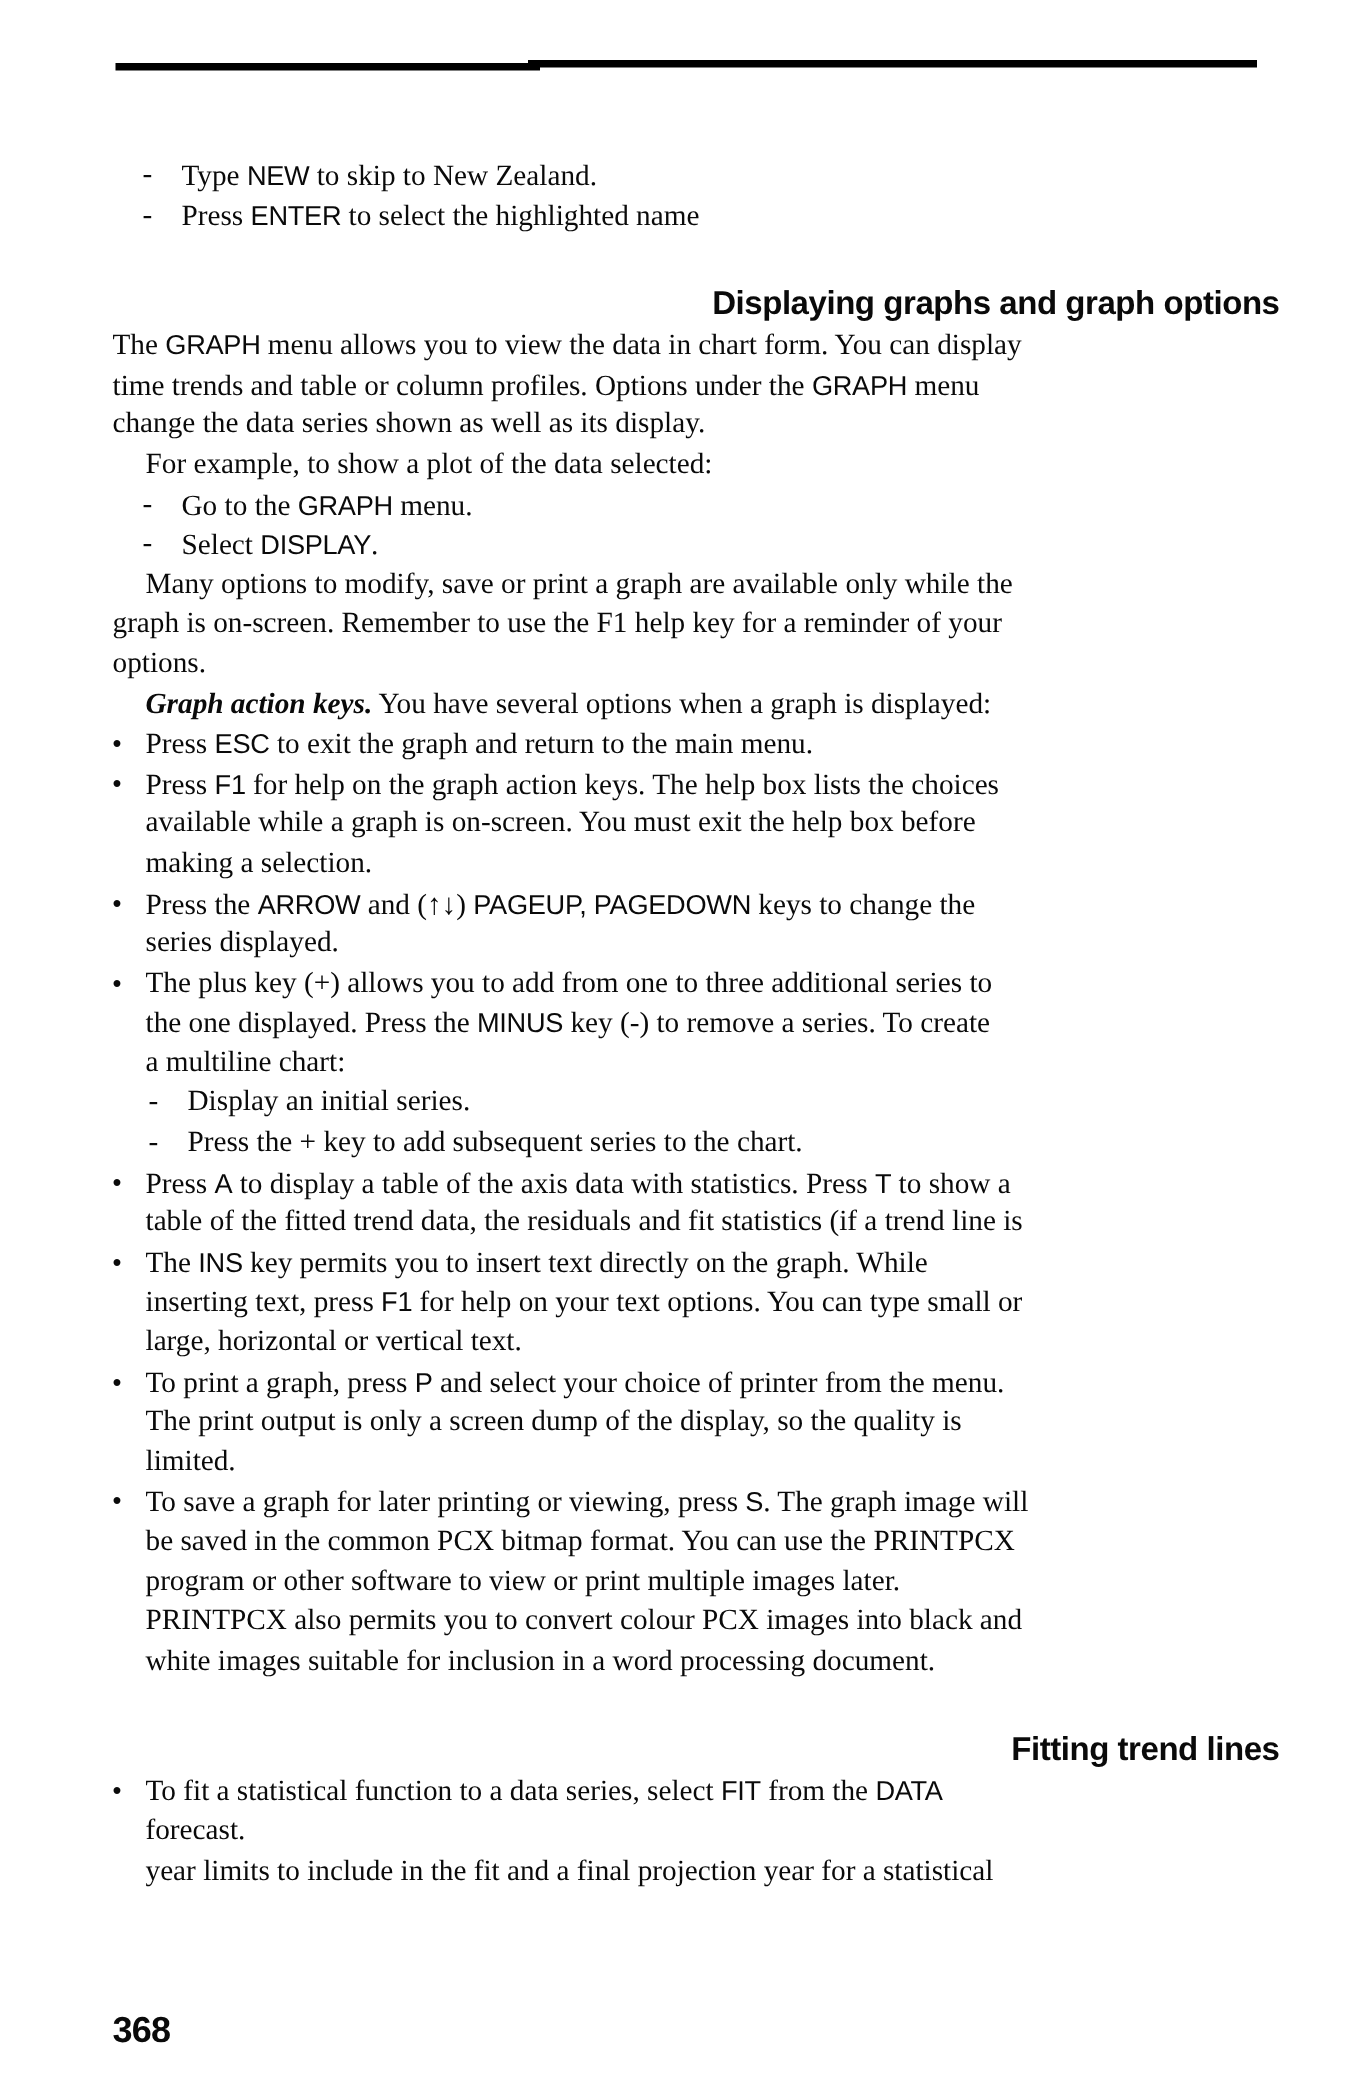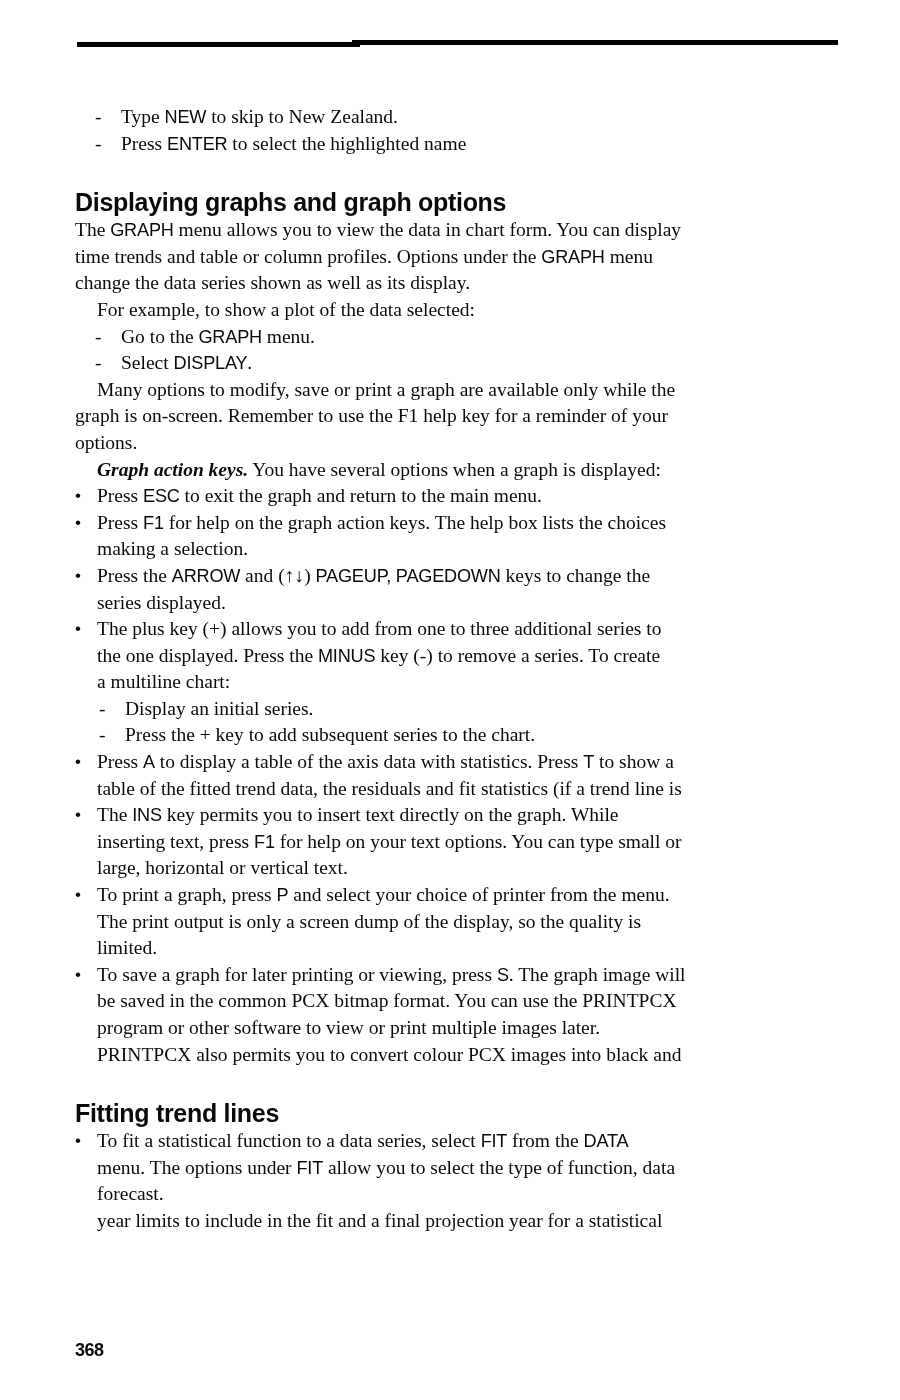--- a/index.html
+++ b/index.html
@@ -15,42 +15,43 @@
   .top-rule-b{position:absolute;left:352px;top:40px;width:486px;height:5px;background:#000;}
   .content{
     position:absolute;left:75px;top:104px;width:778px;
     font-size:19.5px;line-height:26.6px;
   }
   .line{white-space:nowrap;height:26.6px;}
   .para{margin:0;}
   .para .fl-indent{text-indent:22px;}
   .heading{
     font-family:"Liberation Sans", sans-serif;
-    font-weight:700;font-size:25px;line-height:26px;
+    font-weight:700;font-size:22px;line-height:26px;
     letter-spacing:-0.3px;
     margin:32px 0 2px 0;
+    text-align:right;
   }
   .dash-list{margin-left:20px;}
   .item{display:flex;align-items:flex-start;}
   .marker{flex:0 0 auto;display:inline-block;}
   .dash-marker{width:26px;}
   .bullet-marker{width:22px;font-family:"Liberation Sans", sans-serif;font-size:17px;}
   .item-body{flex:1 1 auto;min-width:0;}
   .sub-dash-list{margin-left:2px;}
   .kb{
     font-family:"Liberation Sans", sans-serif;
     font-weight:400;
     font-size:0.93em;
     letter-spacing:-0.2px;
   }
   .it{font-style:italic;font-weight:bold;}
   .page-number{
     position:absolute;left:75px;top:1340px;
     font-family:"Liberation Sans", sans-serif;
-    font-weight:700;font-size:18px;letter-spacing:-0.5px;
+    font-weight:700;font-size:24px;letter-spacing:-0.5px;
   }
 </style>
 </head>
 <body>
 
 <div class="page">
   <div class="top-rule-a"></div>
   <div class="top-rule-b"></div>
   <div class="content" id="content">
       <div class="dash-list">
@@ -102,20 +103,21 @@
         <div class="item">
           <span class="marker bullet-marker">•</span>
           <div class="item-body">
             <div class="line"><span>Press </span><span class="kb">ESC</span><span> to exit the graph and return to the main menu.</span></div>
           </div>
         </div>
         <div class="item">
           <span class="marker bullet-marker">•</span>
           <div class="item-body">
             <div class="line"><span>Press </span><span class="kb">F1</span><span> for help on the graph action keys. The help box lists the choices</span></div>
+            <div class="line"><span>available while a graph is on-screen. You must exit the help box before</span></div>
             <div class="line"><span>making a selection.</span></div>
           </div>
         </div>
         <div class="item">
           <span class="marker bullet-marker">•</span>
           <div class="item-body">
             <div class="line"><span>Press the </span><span class="kb">ARROW</span><span> and (↑↓) </span><span class="kb">PAGEUP, PAGEDOWN</span><span> keys to change the</span></div>
             <div class="line"><span>series displayed.</span></div>
           </div>
         </div>
@@ -164,30 +166,30 @@
             <div class="line"><span>limited.</span></div>
           </div>
         </div>
         <div class="item">
           <span class="marker bullet-marker">•</span>
           <div class="item-body">
             <div class="line"><span>To save a graph for later printing or viewing, press </span><span class="kb">S</span><span>. The graph image will</span></div>
             <div class="line"><span>be saved in the common PCX bitmap format. You can use the PRINTPCX</span></div>
             <div class="line"><span>program or other software to view or print multiple images later.</span></div>
             <div class="line"><span>PRINTPCX also permits you to convert colour PCX images into black and</span></div>
+            <div class="line"><span>white images suitable for inclusion in a word processing document.</span></div>
           </div>
         </div>
       </div>
       <div class="heading">Fitting trend lines</div>
       <div class="bullet-list">
         <div class="item">
           <span class="marker bullet-marker">•</span>
           <div class="item-body">
             <div class="line"><span>To fit a statistical function to a data series, select </span><span class="kb">FIT</span><span> from the </span><span class="kb">DATA</span></div>
-            <div class="line"><span>menu. The options under </span><span class="kb">FIT</span><span> allow you to select the type of function, data</span></div>
             <div class="line"><span>forecast.</span></div>
             <div class="line"><span>year limits to include in the fit and a final projection year for a statistical</span></div>
           </div>
         </div>
       </div>
     </div>
   <div class="page-number">368</div>
 </div>
 
 </body></html>

